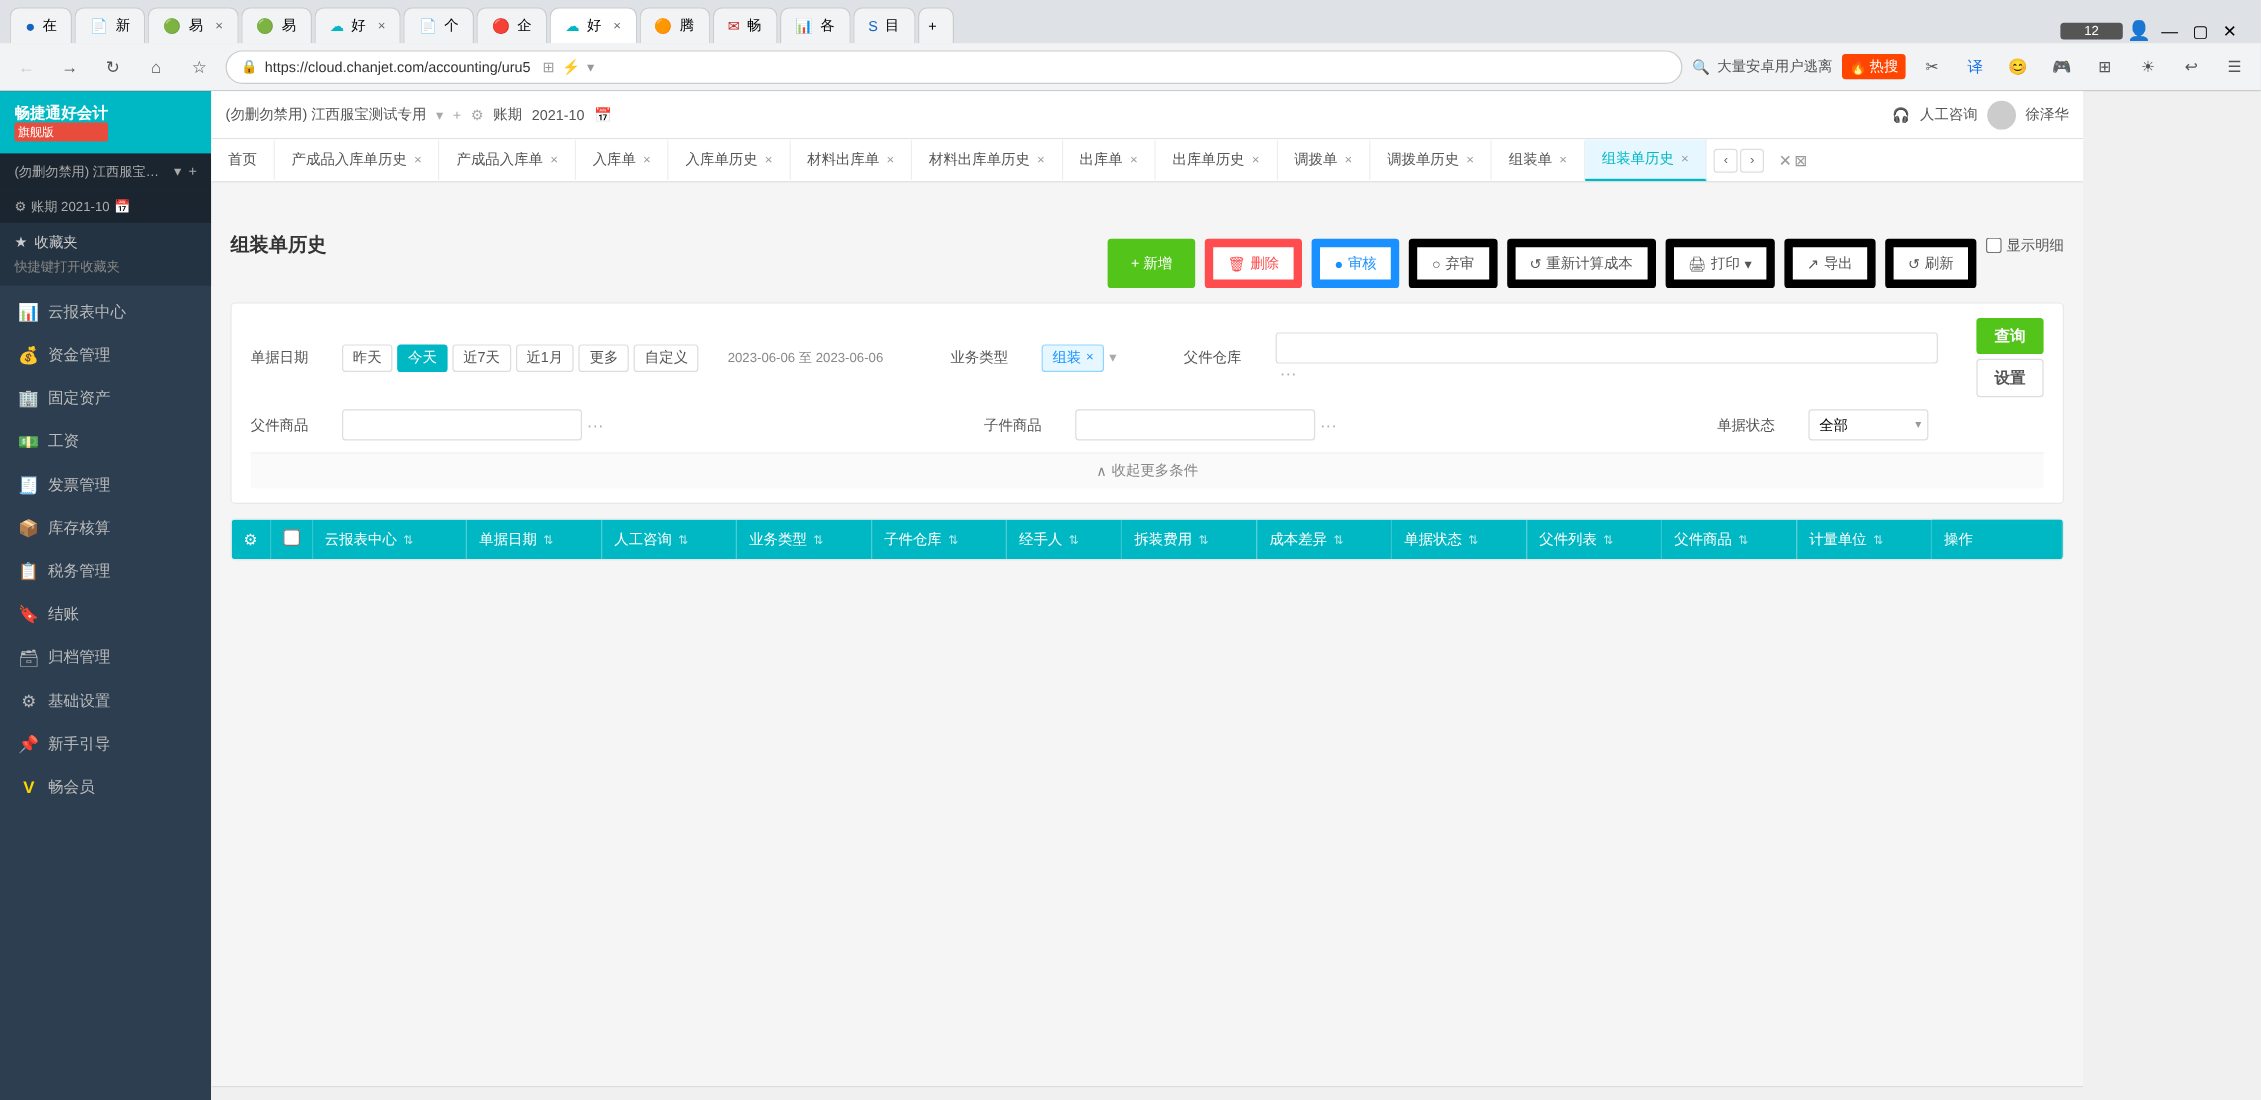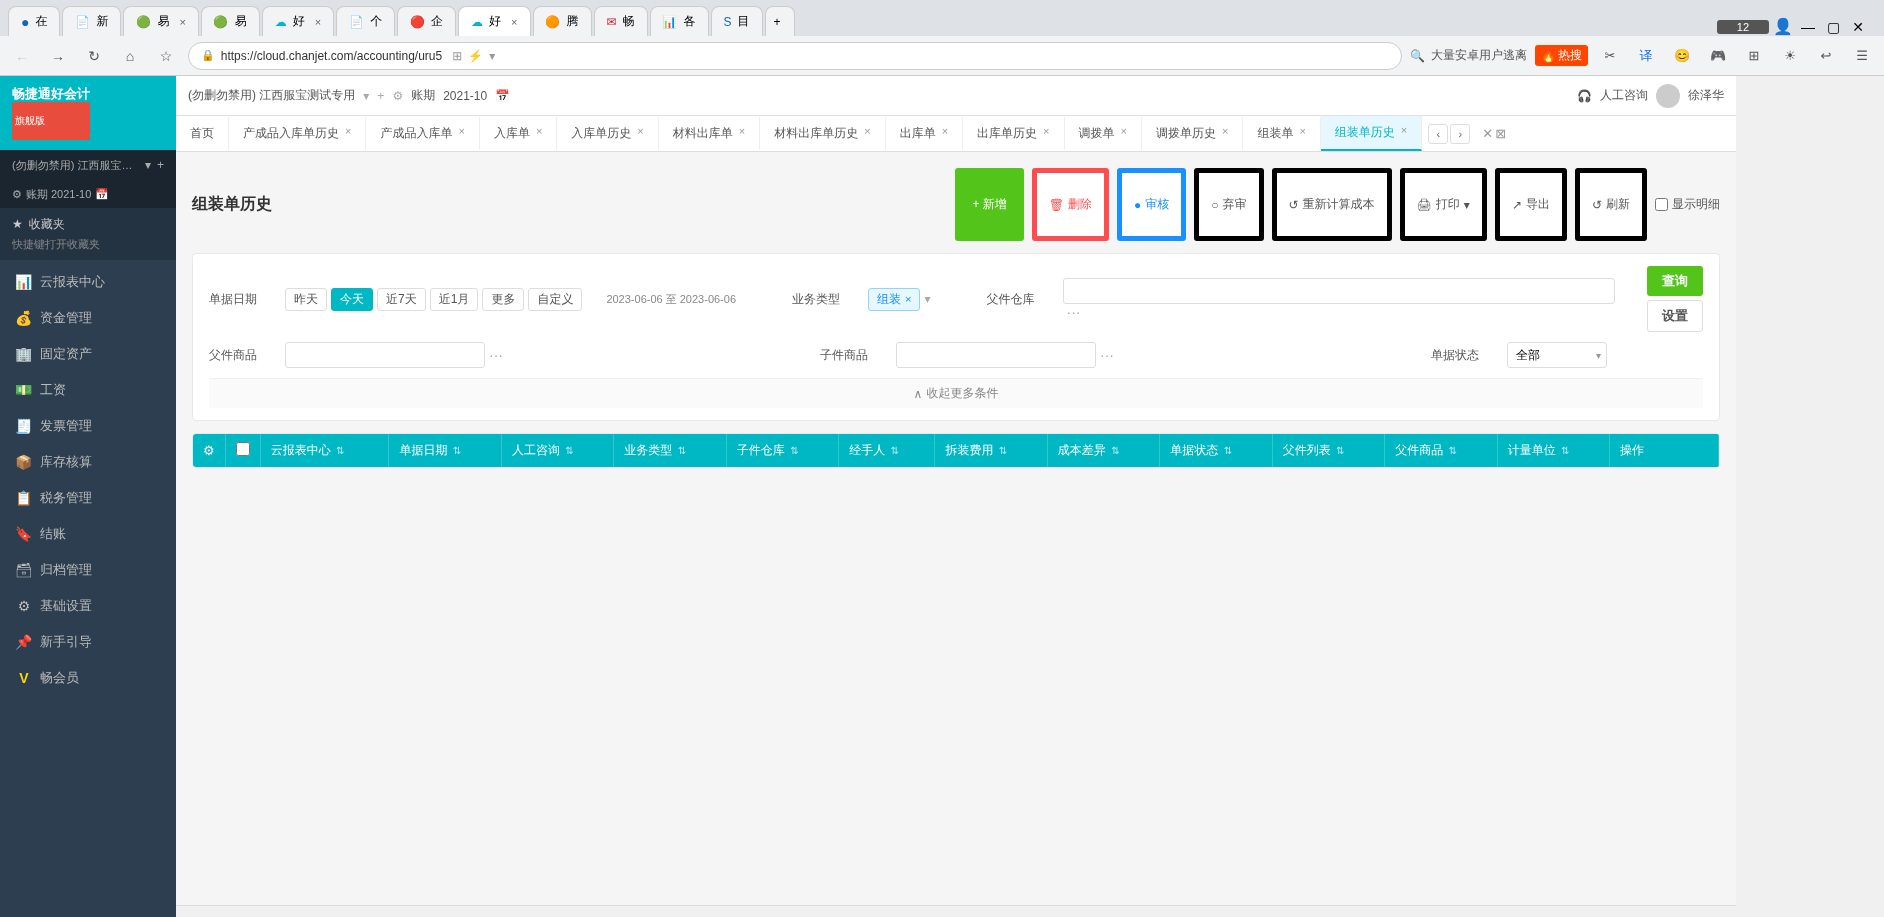--- a/index.html
+++ b/index.html
@@ -20,50 +20,50 @@
     .browser-search-area { display: flex; align-items: center; gap: 6px; color: #555; font-size: 12px; }
     .toolbar-icon-btn { width: 28px; height: 28px; border-radius: 50%; display: flex; align-items: center; justify-content: center; cursor: pointer; color: #555; font-size: 13px; }
 
     
     .app-container { display: flex; width: 1736px; height: calc(917px - 76px); }
 
     
     .sidebar { width: 176px; background: #2c3e50; display: flex; flex-direction: column; height: 100%; flex-shrink: 0; }
     .sidebar-header { background: #00b8c4; padding: 10px 12px; display: flex; align-items: center; gap: 8px; }
     .sidebar-logo { color: white; font-size: 13px; font-weight: bold; line-height: 1.2; }
-    .sidebar-logo-sub { font-size: 10px; background: #e74c3c; color: white; padding: 12px 3px; border-radius: 2px; }
+    .sidebar-logo-sub { font-size: 10px; background: #e74c3c; color: white; padding: 1px 3px; border-radius: 2px; }
     .sidebar-account { padding: 8px 12px; background: #1a252f; display: flex; align-items: center; gap: 6px; cursor: pointer; }
     .sidebar-period { padding: 6px 12px; background: #1a252f; color: #aaa; font-size: 11px; display: flex; align-items: center; gap: 4px; }
     .sidebar-favorites { padding: 8px 12px; background: #243342; }
     .sidebar-fav-title { color: #ccc; font-size: 12px; margin-bottom: 4px; display: flex; align-items: center; gap: 6px; }
     .sidebar-fav-hint { color: #888; font-size: 11px; }
     .sidebar-nav { flex: 1; overflow-y: auto; padding: 4px 0; }
     .sidebar-nav-item { display: flex; align-items: center; gap: 8px; padding: 9px 16px; color: #bbb; cursor: pointer; font-size: 13px; }
     .sidebar-nav-item .nav-icon { width: 16px; height: 16px; display: flex; align-items: center; justify-content: center; font-size: 14px; }
 
     
     .main-content { flex: 1; display: flex; flex-direction: column; background: #f5f5f5; overflow: hidden; }
 
     
     .app-topbar { background: #fff; border-bottom: 1px solid #e0e0e0; display: flex; align-items: center; padding: 0 12px; height: 40px; gap: 8px; flex-shrink: 0; }
     .app-topbar-right { margin-left: auto; display: flex; align-items: center; gap: 8px; color: #555; font-size: 12px; }
 
     
     .app-tabs { background: #fff; border-bottom: 1px solid #ddd; display: flex; align-items: center; overflow-x: auto; flex-shrink: 0; }
-    .app-tab { display: flex; align-items: flex-start; padding: 8px 14px; font-size: 12px; color: #555; cursor: pointer; white-space: nowrap; border-right: 1px solid #eee; gap: 4px; }
+    .app-tab { display: flex; align-items: center; padding: 8px 14px; font-size: 12px; color: #555; cursor: pointer; white-space: nowrap; border-right: 1px solid #eee; gap: 4px; }
     .app-tab.active { background: #e6f7ff; color: #00b8c4; border-bottom: 2px solid #00b8c4; }
     .tab-nav-arrows { display: flex; align-items: center; gap: 2px; padding: 0 6px; }
     .tab-nav-arrow { width: 20px; height: 20px; display: flex; align-items: center; justify-content: center; cursor: pointer; color: #666; border: 1px solid #ddd; border-radius: 3px; font-size: 11px; }
 
     
     .page-body { flex: 1; overflow: auto; padding: 16px; }
     .page-title-bar { display: flex; align-items: center; justify-content: space-between; margin-bottom: 12px; }
     .page-title { font-size: 16px; font-weight: bold; color: #333; }
     .page-actions { display: flex; align-items: center; gap: 8px; }
-    .btn { display: flex; align-items: center; gap: 4px; padding: 23px 12px; border-radius: 3px; cursor: pointer; font-size: 12px; border: 5px solid #000000; background: #fff; color: #555; }
+    .btn { display: flex; align-items: center; gap: 4px; padding: 5px 12px; border-radius: 3px; cursor: pointer; font-size: 12px; border: 7px solid #000000; background: #fff; color: #555; margin-top: 31px; }
     .btn-primary { background: #52c41a; color: white; border-color: #52c41a; }
     .btn-danger { color: #ff4d4f; border-color: #ff4d4f; }
     .btn-audit { color: #1890ff; border-color: #1890ff; }
 
     
     .filter-area { background: #fff; border: 1px solid #e8e8e8; border-radius: 4px; padding: 12px 16px; margin-bottom: 12px; }
     .filter-row { display: flex; align-items: center; gap: 16px; margin-bottom: 10px; }
     .filter-row:last-child { margin-bottom: 0; }
     .filter-label { color: #555; font-size: 12px; white-space: nowrap; min-width: 60px; }
     .filter-date-btns { display: flex; align-items: center; gap: 4px; }

